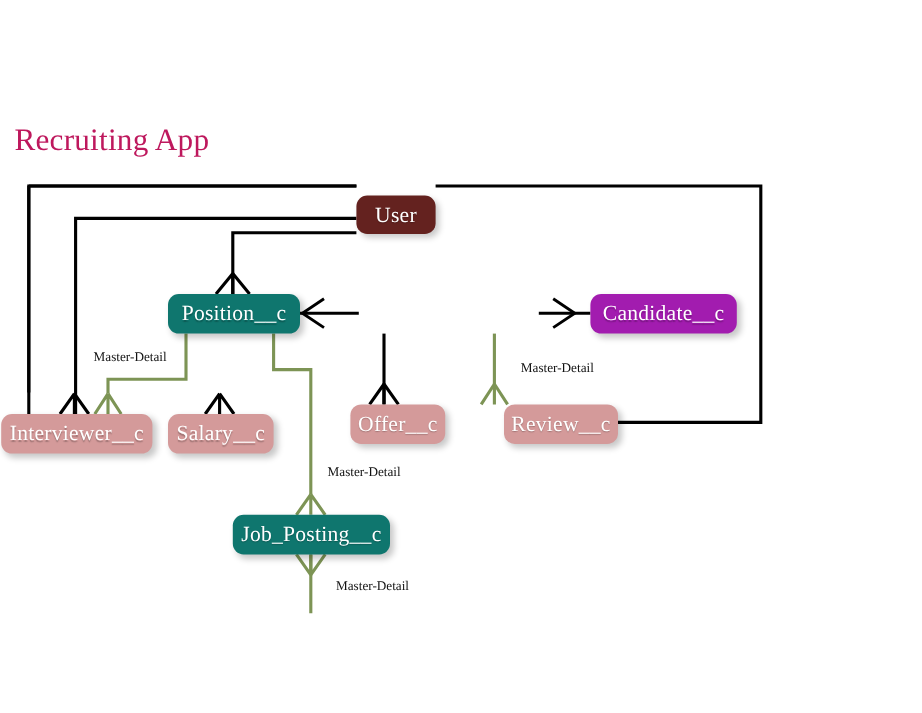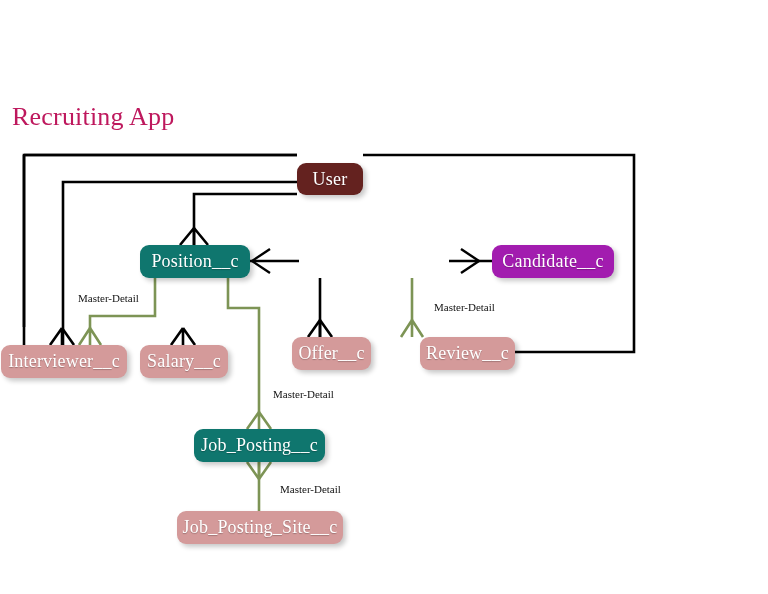--- a/index.html
+++ b/index.html
@@ -162,23 +162,20 @@
   </div>
 
   <div class="node" style="left:376px; top:337px; width:95px; height:33px; background:#d49a9a;margin-left:44px;">
     <span>Review__c</span>
   </div>
 
   <div class="node" style="left:194px; top:429px; width:131px; height:33px; background:#0f766e;">
     <span>Job_Posting__c</span>
   </div>
 
-  <div class="node" style="left:177px; top:511px; width:166px; height:33px; background:#d49a9a;">
-    <span>Job_Posting_Site__c</span>
-  </div>
 
   <div class="edge-label" style="left:78px; top:292px;">Master-Detail</div>
 
   <div class="edge-label" style="left:434px; top:301px;">Master-Detail</div>
 
   <div class="edge-label" style="left:273px; top:388px;">Master-Detail</div>
 
   <div class="edge-label" style="left:280px; top:483px;">Master-Detail</div>
 
 </div>

